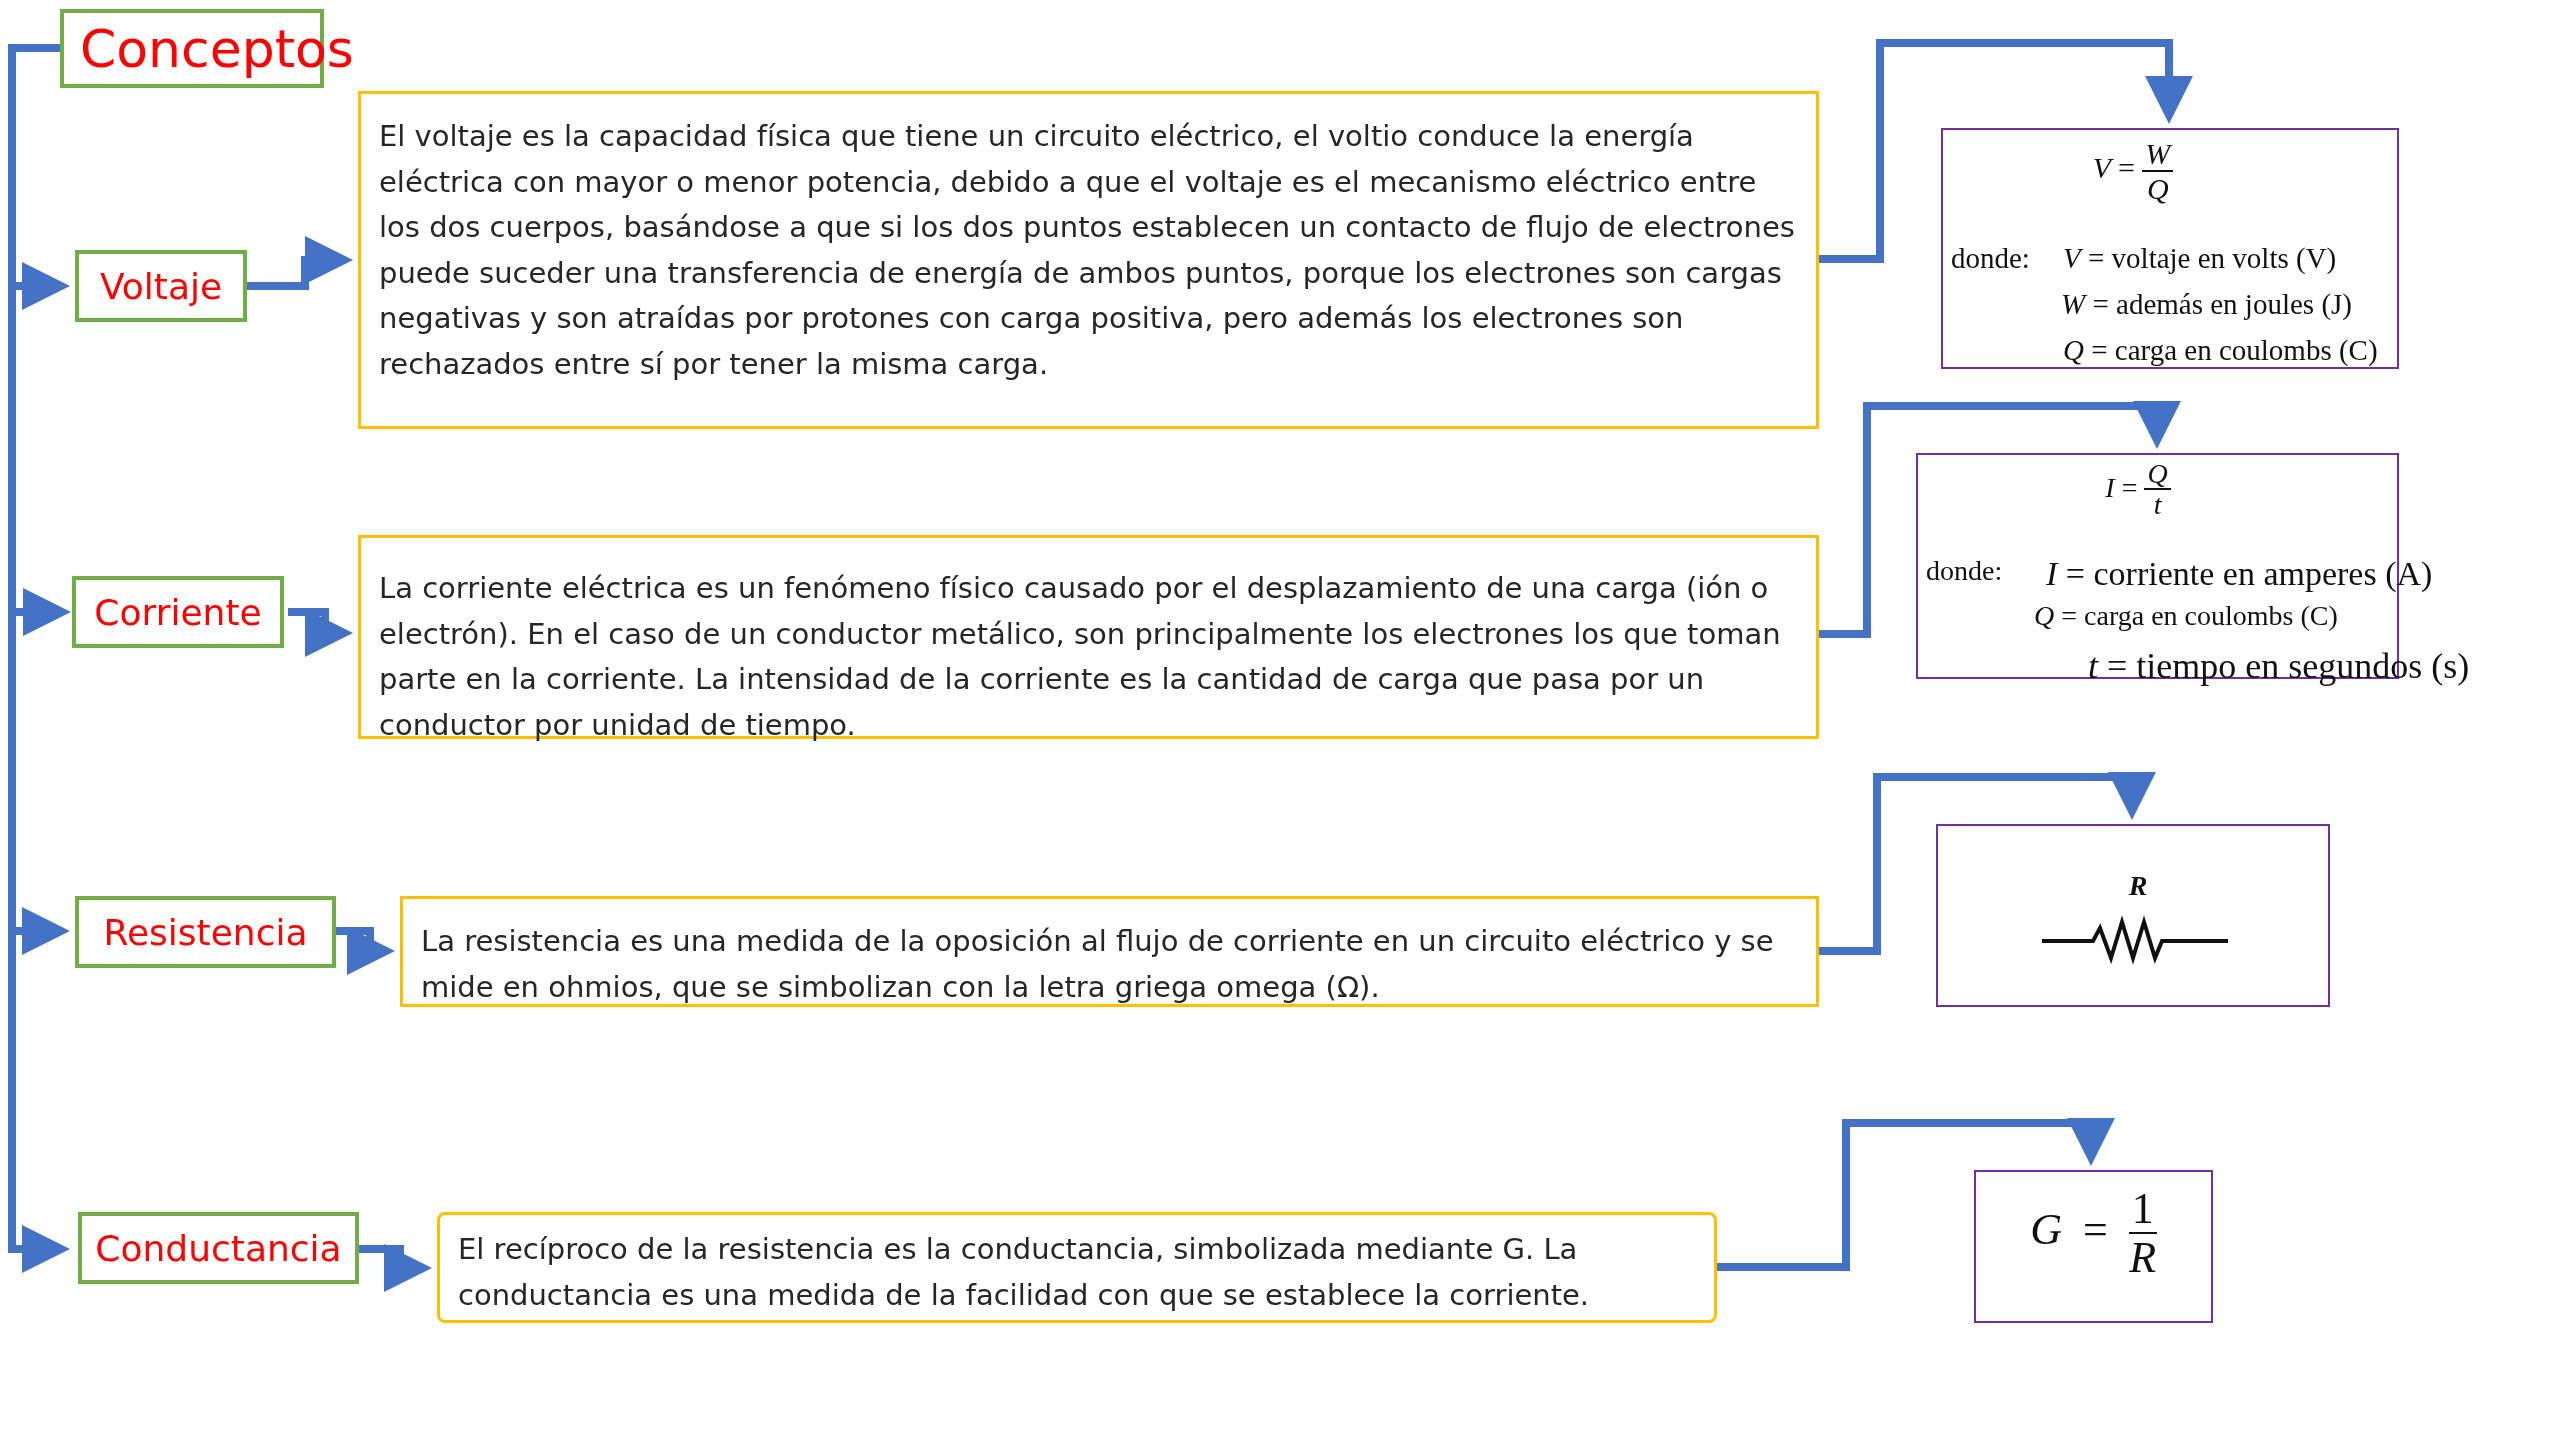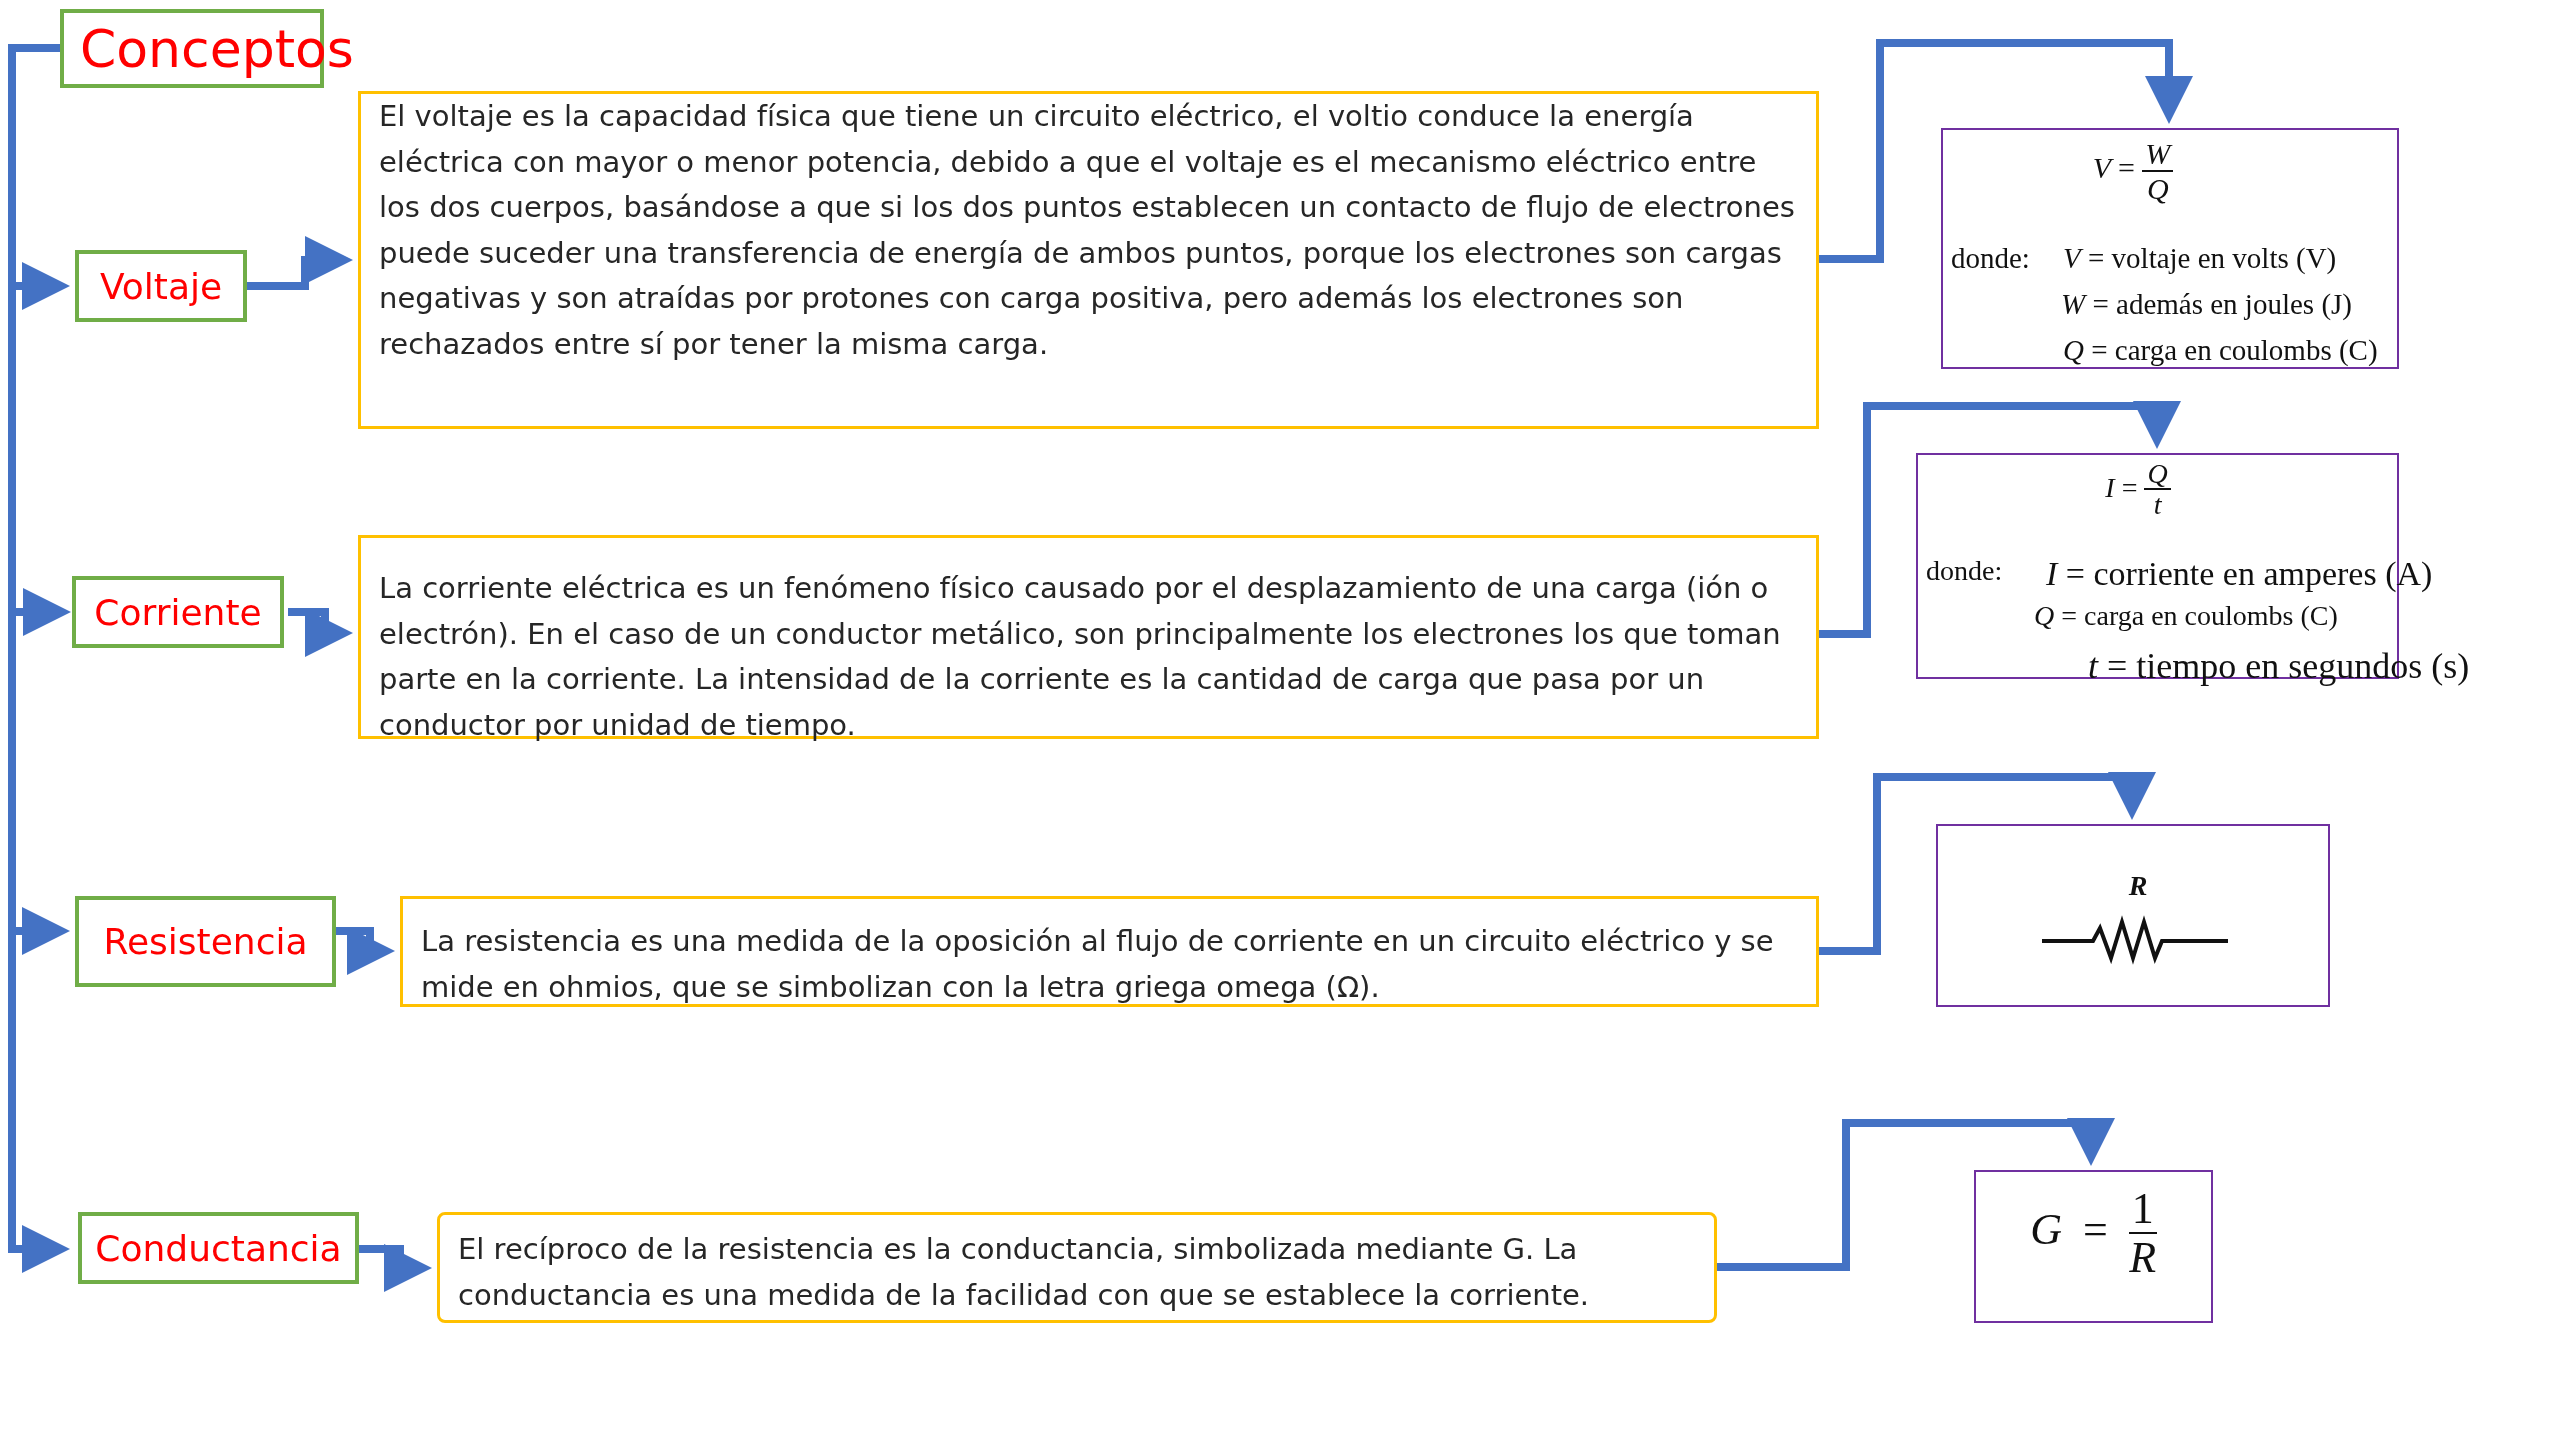--- a/index.html
+++ b/index.html
@@ -70,28 +70,28 @@
 <div class="abs concept root" style="left:60px; top:9px; width:264px; height:79px;">
   <span>Conceptos</span>
 </div>
 
 <div class="abs concept" style="left:75px; top:250px; width:172px; height:72px;">
   <span>Voltaje</span>
 </div>
 <div class="abs concept" style="left:72px; top:576px; width:212px; height:72px;">
   <span>Corriente</span>
 </div>
-<div class="abs concept" style="left:75px; top:896px; width:261px; height:91px;">
+<div class="abs concept" style="left:75px; top:896px; width:261px; height:72px;">
   <span>Resistencia</span>
 </div>
 <div class="abs concept" style="left:78px; top:1212px; width:281px; height:72px;">
   <span>Conductancia</span>
 </div>
 
-<div class="abs desc" style="left:358px; top:91px; width:1461px; height:338px; padding-top:0;">
+<div class="abs desc" style="left:358px; top:91px; width:1461px; height:338px; padding-top:20px;">
   <span>El voltaje es la capacidad física que tiene un circuito eléctrico, el voltio conduce la energía eléctrica con mayor o menor potencia, debido a que el voltaje es el mecanismo eléctrico entre los dos cuerpos, basándose a que si los dos puntos establecen un contacto de flujo de electrones puede suceder una transferencia de energía de ambos puntos, porque los electrones son cargas negativas y son atraídas por protones con carga positiva, pero además los electrones son rechazados entre sí por tener la misma carga.</span>
 </div>
 <div class="abs desc" style="left:358px; top:535px; width:1461px; height:204px; padding-top:28px;">
   <span>La corriente eléctrica es un fenómeno físico causado por el desplazamiento de una carga (ión o electrón). En el caso de un conductor metálico, son principalmente los electrones los que toman parte en la corriente. La intensidad de la corriente es la cantidad de carga que pasa por un conductor por unidad de tiempo.</span>
 </div>
 <div class="abs desc tight" style="left:400px; top:896px; width:1419px; height:111px; padding-top:20px;">
   <span>La resistencia es una medida de la oposición al flujo de corriente en un circuito eléctrico y se mide en ohmios, que se simbolizan con la letra griega omega (Ω).</span>
 </div>
 <div class="abs desc tight" style="left:437px; top:1212px; width:1280px; height:111px; padding-top:12px;border-radius:8px;">
   <span>El recíproco de la resistencia es la conductancia, simbolizada mediante G. La conductancia es una medida de la facilidad con que se establece la corriente.</span>

